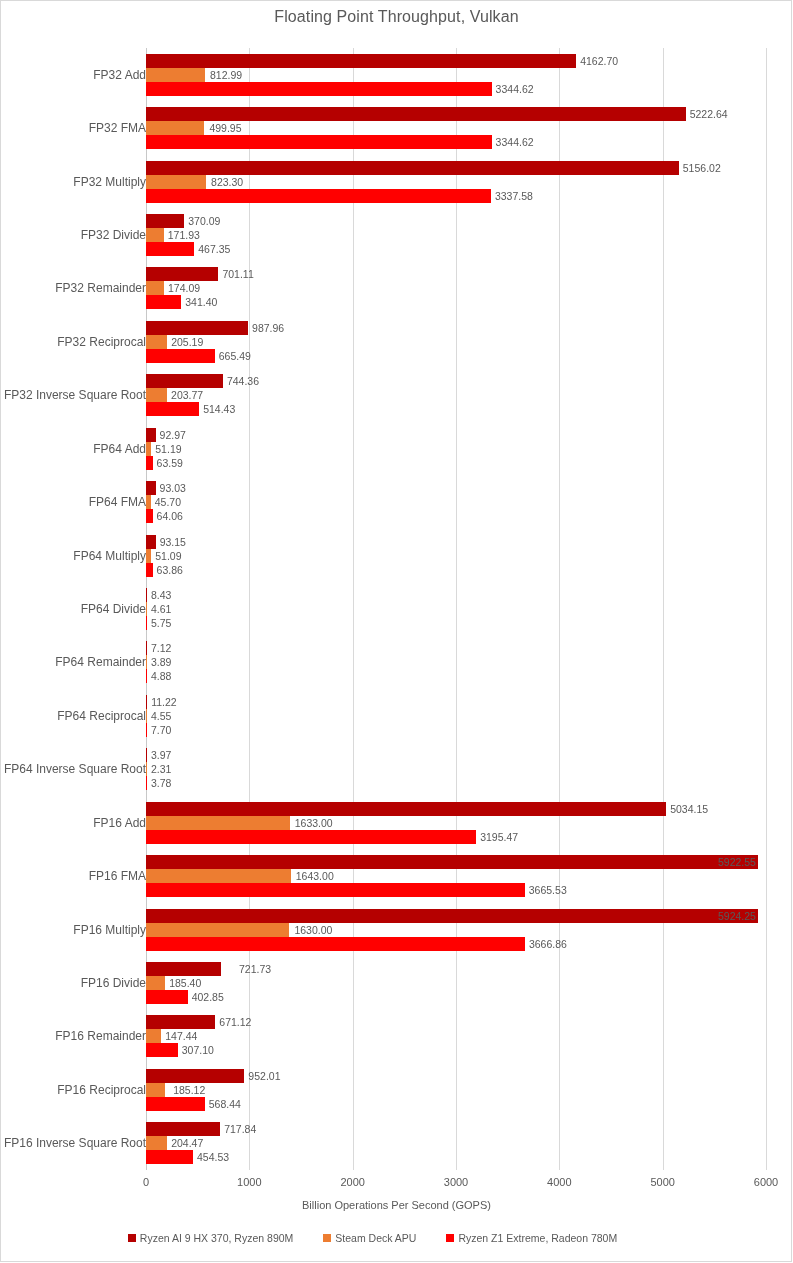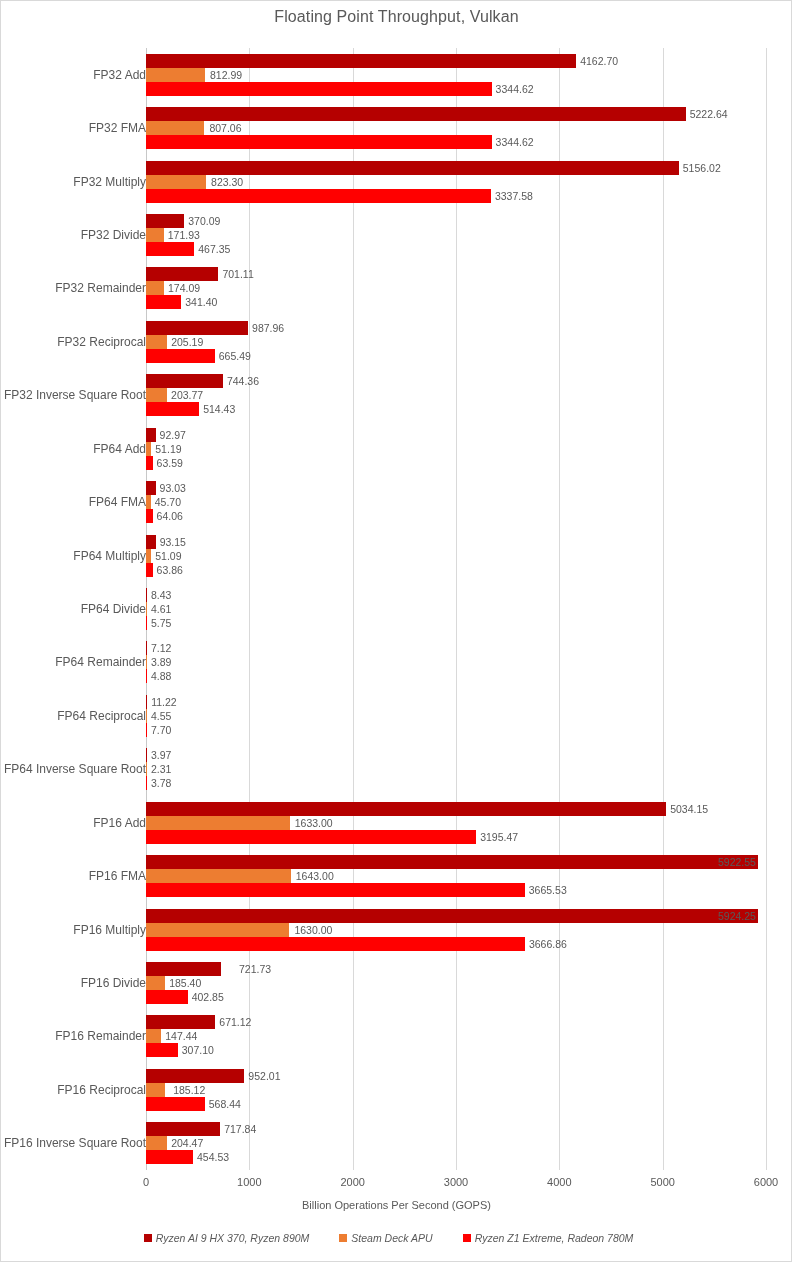--- a/index.html
+++ b/index.html
@@ -127,28 +127,27 @@
     left: 0;
     top: 1199px;
     width: 793px;
     text-align: center;
     font-size: 11px;
     color: #595959;
   }
   
   #legend {
     position: absolute;
-    left: 16px;
+    left: 0;
     top: 1232px;
     width: 745px;
     display: flex;
     justify-content: center;
     align-items: center;
     gap: 30px;
-    font-style: italic;
   }
   .legend-item {
     display: flex;
     align-items: center;
     gap: 4px;
     font-size: 10.5px;
     color: #595959;
     white-space: nowrap;
   }
   .legend-swatch {
@@ -188,21 +187,21 @@
       </div>
     </div>
     <div class="group" style="top: 59.1429px;">
       <div class="cat-label">FP32 FMA</div>
       <div class="bar-row r0">
         <div class="bar s0" title="Ryzen AI 9 HX 370, Ryzen 890M: 5222.64" style="width: 539.673px;"></div>
         <div class="dlabel" style="left: 539.673px;">5222.64</div>
       </div>
       <div class="bar-row r1">
         <div class="bar s1" title="Steam Deck APU: 807.06" style="width: 83.3962px;"></div>
-        <div class="dlabel inside" style="left: 58.3962px;">807.06</div>
+        <div class="dlabel inside" style="left: 58.3962px;">499.95</div>
       </div>
       <div class="bar-row r2">
         <div class="bar s2" title="Ryzen Z1 Extreme, Radeon 780M: 3344.62" style="width: 345.611px;"></div>
         <div class="dlabel" style="left: 345.611px;">3344.62</div>
       </div>
     </div>
     <div class="group" style="top: 112.571px;">
       <div class="cat-label">FP32 Multiply</div>
       <div class="bar-row r0">
         <div class="bar s0" title="Ryzen AI 9 HX 370, Ryzen 890M: 5156.02" style="width: 532.789px;"></div>

